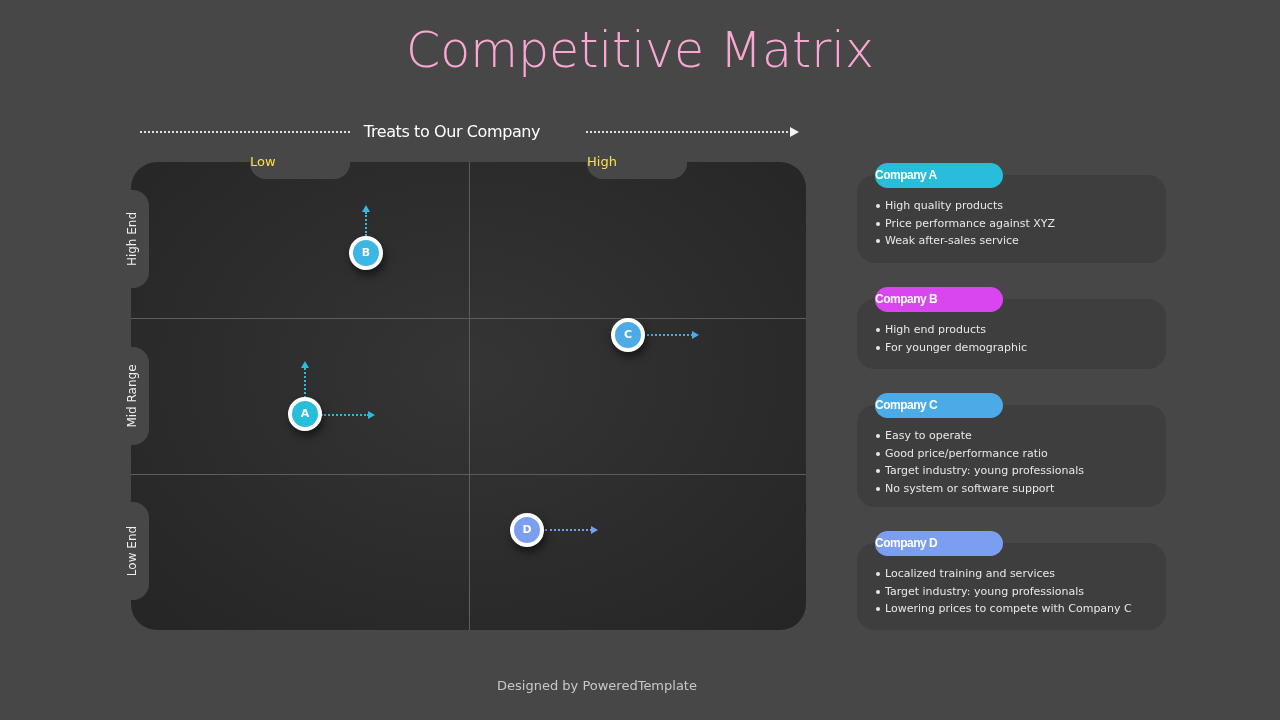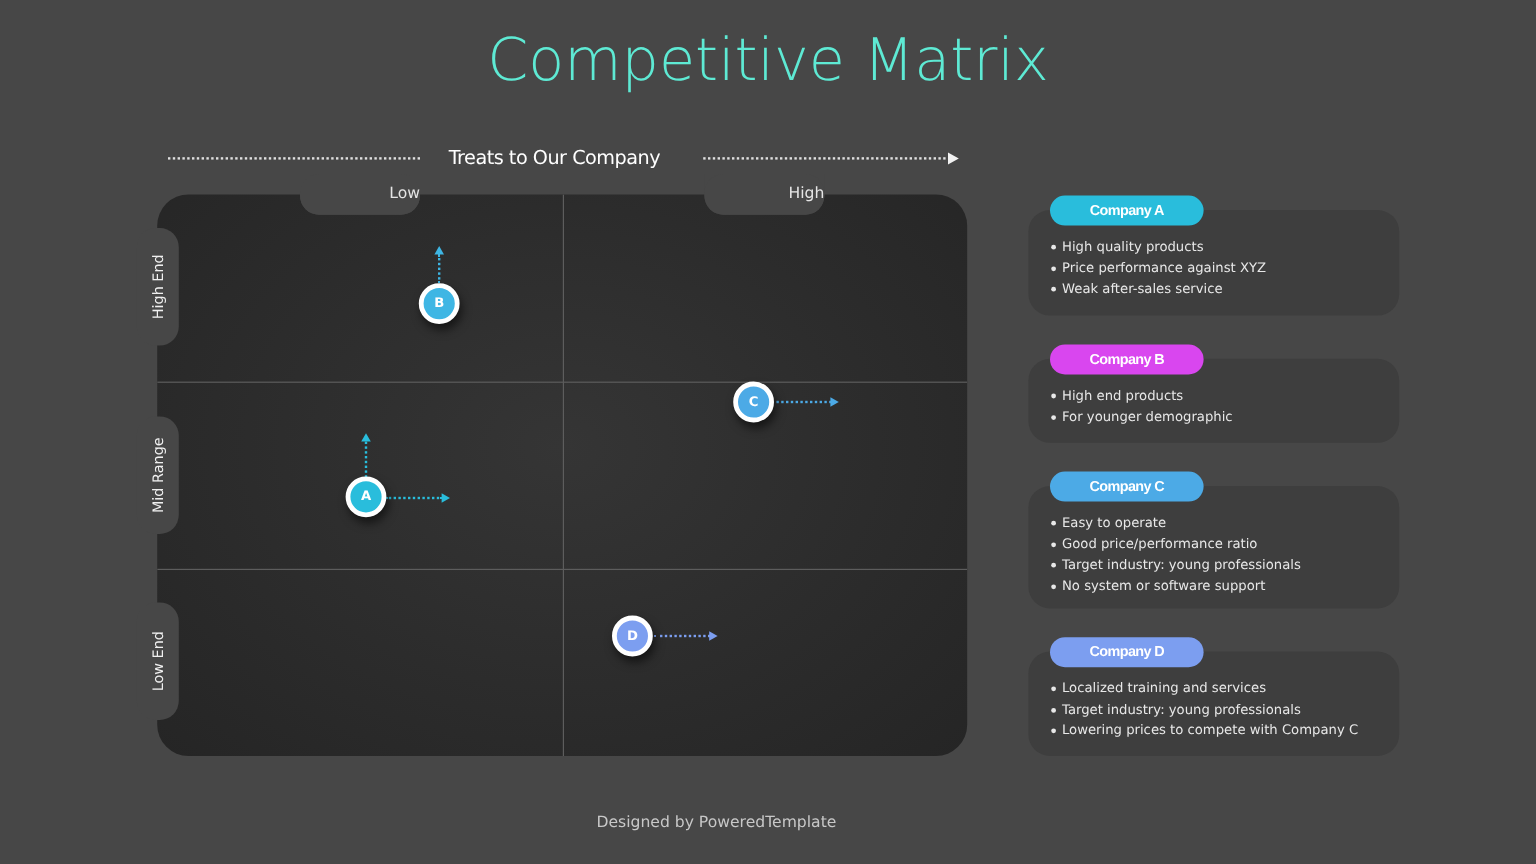--- a/index.html
+++ b/index.html
@@ -6,53 +6,53 @@
     html, body { width: 1280px; height: 720px; overflow: hidden; }
     body {
       background: #474747;
       font-family: "DejaVu Sans", "Liberation Sans", sans-serif;
       color: #fff;
       position: relative;
     }
     .title {
       position: absolute; left: 0; top: 22px; width: 1280px;
       text-align: center; font-size: 49px; font-weight: 300;
-      color: #5eead4; letter-spacing: 0px;
+      color: #f9a8d4; letter-spacing: 0px;
       font-family: "DejaVu Sans", sans-serif;
     }
     .axis-head {
       position: absolute; left: 140px; top: 120px; width: 662px; height: 26px;
     }
     .dots-left {
       position: absolute; left: 0; top: 11px; width: 210px; height: 0;
       border-top: 2px dotted #e0e0e0;
     }
     .dots-right {
       position: absolute; left: 446px; top: 11px; width: 206px; height: 0;
       border-top: 2px dotted #e0e0e0;
     }
     .arrowhead-right {
       position: absolute; left: 650px; top: 7px; width: 0; height: 0;
       border-left: 9px solid #f2f2f2; border-top: 5px solid transparent; border-bottom: 5px solid transparent;
     }
     .axis-label {
-      position: absolute; left: 204px; top: 2px; width: 236px; text-align: center;
+      position: absolute; left: 194px; top: 2px; width: 236px; text-align: center;
       font-size: 16px; color: #fff; letter-spacing: -0.4px;
     }
     .matrix {
       position: absolute; left: 131px; top: 162px; width: 675px; height: 468px;
       border-radius: 26px; overflow: hidden;
       background: radial-gradient(ellipse at 50% 45%, #353535 0%, #2c2c2c 55%, #252525 100%);
     }
     .vline { position: absolute; left: 338px; top: 0; width: 1px; height: 468px; background: #5d5d5d; }
     .hline { position: absolute; left: 0; width: 675px; height: 1px; background: #5d5d5d; }
     .col-pill {
       position: absolute; top: 145px; width: 100px; height: 34px;
       background: #474747; border-radius: 0 0 16px 16px;
-      text-align: right; font-size: 13px; line-height: 34px; color: #e5e5e5;
+      text-align: left; font-size: 13px; line-height: 34px; color: #fde047;
     }
     .col-pill::before {
       content: ""; position: absolute; left: 0; top: 0; width: 100px; height: 34px;
       border-radius: 16px; background: #474747;
     }
     .col-pill span { position: relative; }
     .row-pill {
       position: absolute; left: 114px; width: 35px; height: 98px;
       background: #474747; border-radius: 16px;
     }
@@ -69,21 +69,21 @@
     .hdash { position: absolute; height: 0; border-top: 2px dotted; }
     .vdash { position: absolute; width: 0; border-left: 2px dotted; }
     .arr-r { position: absolute; width: 0; height: 0; border-top: 4px solid transparent; border-bottom: 4px solid transparent; border-left-width: 7px; border-left-style: solid; }
     .arr-u { position: absolute; width: 0; height: 0; border-left: 4px solid transparent; border-right: 4px solid transparent; border-bottom-width: 7px; border-bottom-style: solid; }
     .card {
       position: absolute; left: 857px; width: 309px; background: #3e3e3e;
       border-radius: 18px;
     }
     .card-pill {
       position: absolute; left: 875px; width: 128px; height: 25px; border-radius: 13px;
-      text-align: center; line-height: 25px; font-size: 12px; font-weight: bold; color: #fff;
+      line-height: 25px; font-size: 12px; font-weight: bold; color: #fff;
       letter-spacing: -0.5px; font-family: "Liberation Sans", sans-serif;
     }
     .card ul { list-style: none; padding: 22px 0 0 28px; }
     .card li { position: relative; font-size: 11px; color: #e8e8e8; height: 17.5px; line-height: 17.5px; }
     .card li::before {
       content: ""; position: absolute; left: -9px; top: 7px; width: 4px; height: 4px;
       border-radius: 50%; background: #e8e8e8;
     }
     .footer {
       position: absolute; left: 0; top: 678px; width: 1159px; text-align: center;

